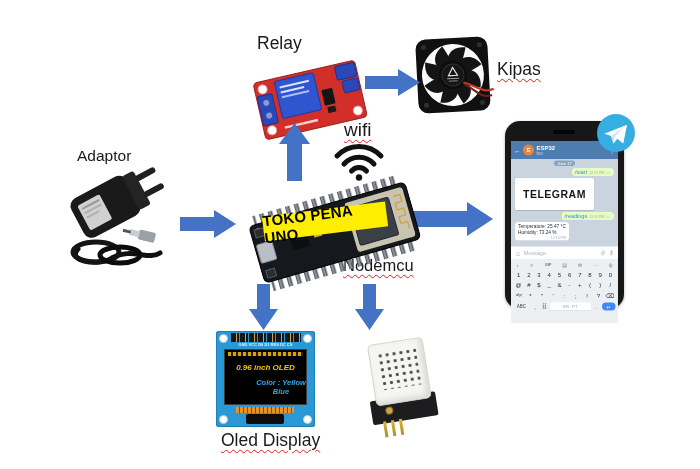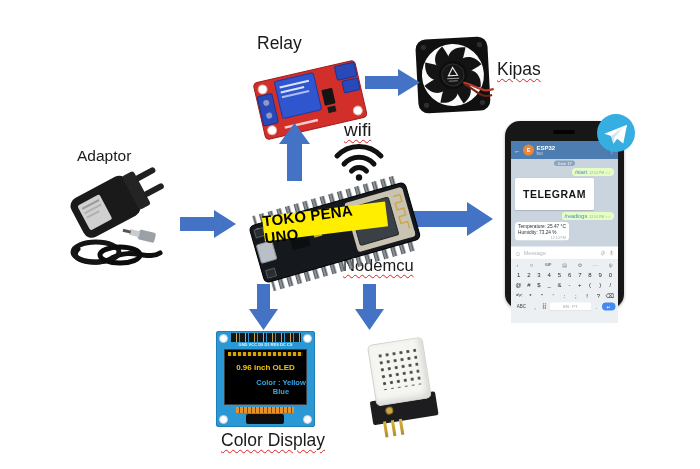--- a/index.html
+++ b/index.html
@@ -26,21 +26,21 @@
   .oled { left:216px; top:331px; width:99px; height:96px; background:#2a98d4;
           border-radius:3px; z-index:4; box-shadow:0 0 0 1px #1f7fb4 inset; }
   .oled .hole { position:absolute; width:9px; height:9px; border-radius:50%;
                 background:#fff; border:1px solid #bcd; box-sizing:border-box; }
   .oled-pinrow { position:absolute; left:15px; top:2px; width:70px; height:9px;
     background:repeating-linear-gradient(90deg,#14161a 0 5px,#caa64b 5px 6px,#14161a 6px 8px,transparent 8px 9px); }
   .oled-pinlabels { position:absolute; left:0; top:11px; width:198px;
     transform:scale(.5); transform-origin:0 0; text-align:center;
     font-size:8px; color:#eef3f8; font-weight:bold; white-space:nowrap; }
   .oled-screen { position:absolute; left:8px; top:18px; width:83px; height:56px;
-    background:#000; border:1px solid #3d3d3d; box-sizing:border-box; }
+    background:#000; border:1px solid #3d3d3d; box-sizing:border-box;font-style:italic; }
   .oled-strip { height:4px; margin:2px 3px 0 3px;
     background:repeating-linear-gradient(90deg,#d8a200 0 3px,#221a00 3px 5px); }
   .oled-l1 { margin-top:7px; text-align:center; font-size:8px; font-weight:bold; color:#f5c400; }
   .oled-l2 { margin-top:6px; text-align:center; font-size:7.5px; font-weight:bold; color:#37a6e8;margin-left:31px; }
   .oled-flex { position:absolute; left:20px; top:76px; width:58px; height:6px;
     background:repeating-linear-gradient(90deg,#e8932a 0 3px,#7a4a10 3px 4px); }
   .oled-conn { position:absolute; left:30px; top:83px; width:38px; height:10px;
     background:#0d0d0d; border-radius:2px; }
   
   .dht { left:352px; top:338px; width:105px; height:100px; z-index:4; }
@@ -118,21 +118,21 @@
 </head>
 <body>
 
 <div class="stage">
 
   <div class="abs label" style="left:257px; top:33px; font-size:17.5px;">Relay</div>
   <div class="abs label squiggle" style="left:497px; top:59px; font-size:17.5px;">Kipas</div>
   <div class="abs label" style="left:77px; top:147px; font-size:15.5px;">Adaptor</div>
   <div class="abs label squiggle" style="left:344px; top:119px; font-size:19px;">wifi</div>
   <div class="abs label squiggle" style="left:343px; top:256px; font-size:16.5px;">Nodemcu</div>
-  <div class="abs label squiggle" style="left:221px; top:430px; font-size:17.5px;">Color Display</div>
+  <div class="abs label squiggle" style="left:221px; top:430px; font-size:17.5px;">Oled Display</div>
 
   <svg class="abs arrow" style="left:180px; top:210px;" width="56" height="28">
     <polygon points="0,7 34,7 34,0 56,14 34,28 34,21 0,21" fill="#4472c4"></polygon>
     </svg>
   <svg class="abs arrow" style="left:413px; top:202px;" width="80" height="34">
     <polygon points="0,9 54,9 54,0 80,17 54,34 54,25 0,25" fill="#4472c4"></polygon>
     </svg>
   <svg class="abs arrow" style="left:365px; top:69px;" width="55" height="27">
     <polygon points="0,7 33,7 33,0 55,13.5 33,27 33,20 0,20" fill="#4472c4"></polygon>
     </svg>

